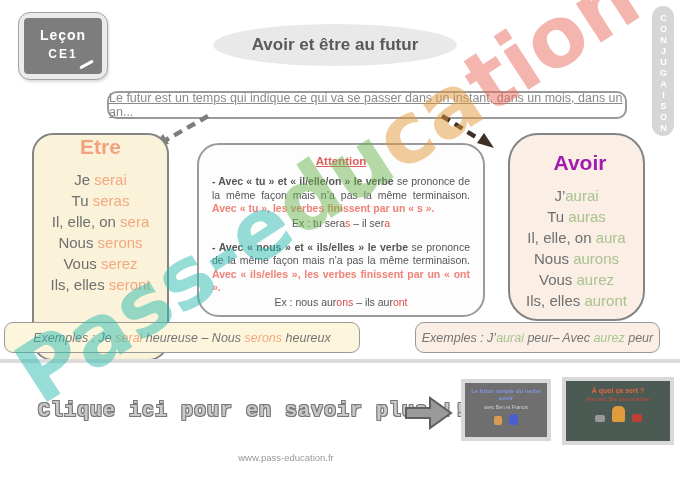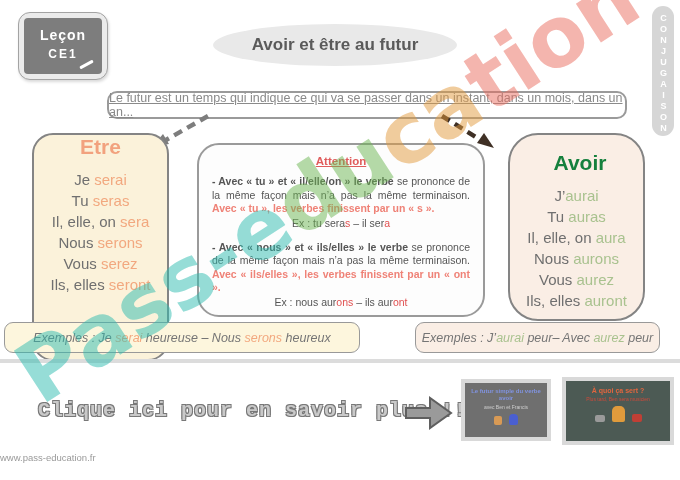--- a/index.html
+++ b/index.html
@@ -34,21 +34,21 @@
   .intro-box span{color:#8a8a8a;font-size:12.5px;text-decoration:underline;}
 
   .arrow-svg{position:absolute;}
 
   
   .conj-box{position:absolute;border:2px solid #848484;text-align:center;box-sizing:border-box;}
   .etre-box{left:32px;top:133px;width:137px;height:228px;background:#fbf2da;border-radius:21px;}
   .avoir-box{left:508px;top:133px;width:137px;height:188px;background:#faeee5;border-radius:30px;padding-top:16px;}
   .conj-title{font-weight:bold;font-size:21px;margin-bottom:10px;}
   .etre-box .conj-title{color:#f2a27e;}
-  .avoir-box .conj-title{color:#15803d;margin-left:7px;}
+  .avoir-box .conj-title{color:#a21caf;margin-left:7px;}
   .conj-row{font-size:15px;line-height:21px;}
   .pr{color:#6f6f6f;}
   .etre-box .vb{color:#f2a87f;}
   .avoir-box .vb{color:#a9c28f;}
 
   
   .attention-box{position:absolute;left:197px;top:143px;width:288px;height:174px;background:#fdfdfd;
          border:2px solid #9a9a9a;border-radius:22px;box-sizing:border-box;padding:8px 13px;}
   .att-title{text-align:center;color:#e05c5c;font-weight:bold;font-size:11.5px;text-decoration:underline;margin:2px 0 8px 0;}
   .att-p{font-size:10.5px;line-height:13.5px;color:#555;text-align:justify;margin:0 0 1px 0;}
@@ -84,21 +84,21 @@
   .t1-sub{color:#cfcfcf;font-size:5px;margin-top:2px;}
   .t2-title{color:#e2663f;font-size:7px;font-weight:bold;margin-top:6px;}
   .t2-sub{color:#cf4a3a;font-size:5px;margin-top:2px;}
   .chars{display:flex;align-items:flex-end;gap:7px;margin-top:4px;}
   .char-orange{width:8px;height:9px;background:#d89a55;border-radius:2px;}
   .char-blue{width:9px;height:11px;background:#4a5fd0;border-radius:4px 4px 2px 2px;}
   .char-drum{width:10px;height:7px;background:#9a9a9a;border-radius:2px;}
   .char-monster{width:13px;height:16px;background:#e09b3c;border-radius:5px 5px 2px 2px;}
   .char-red{width:10px;height:8px;background:#c03f35;border-radius:2px;}
 
-  .footer{position:absolute;left:0;top:452px;width:572px;text-align:left;color:#9a9a9a;font-size:9.5px;}
+  .footer{position:absolute;left:0;top:452px;width:572px;text-align:center;color:#9a9a9a;font-size:9.5px;}
 
   
   .watermark{position:absolute;left:25px;top:340px;width:780px;transform:rotate(-33deg);
         transform-origin:0 50%;font-size:84px;font-weight:bold;line-height:1;opacity:.5;
         pointer-events:none;z-index:5;white-space:nowrap;font-family:"DejaVu Sans",sans-serif;}
   .wm1{color:#2fbcb0;} .wm2{color:#6db653;} .wm3{color:#e39a3e;} .wm4{color:#ea6d5f;}
 </style>
 </head>
 <body>
 

